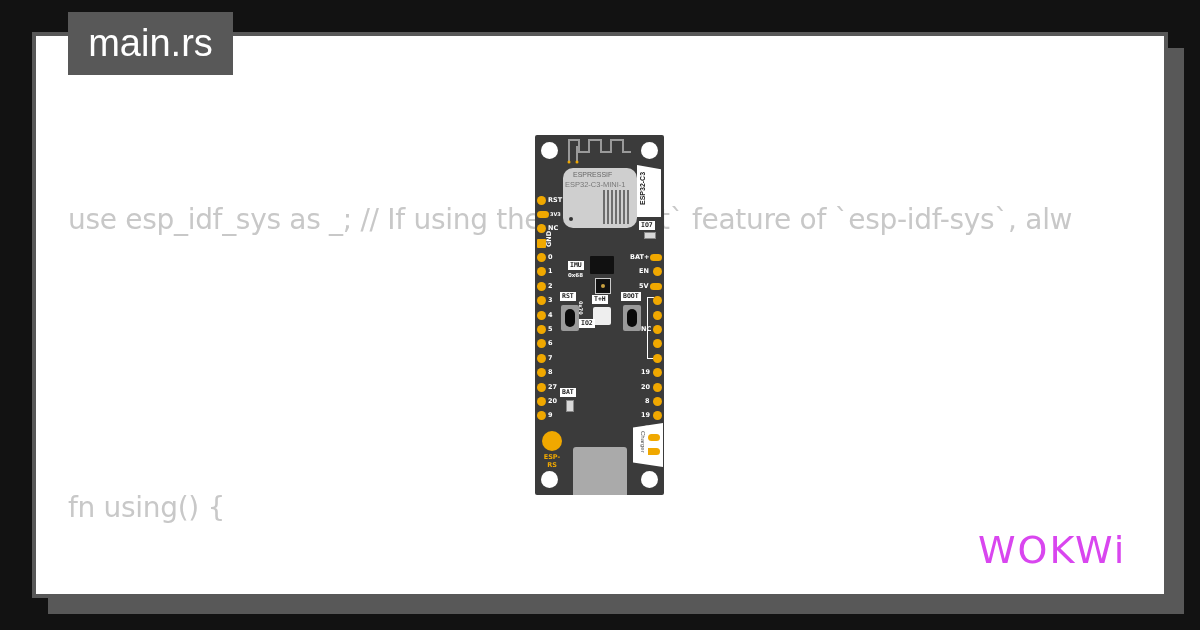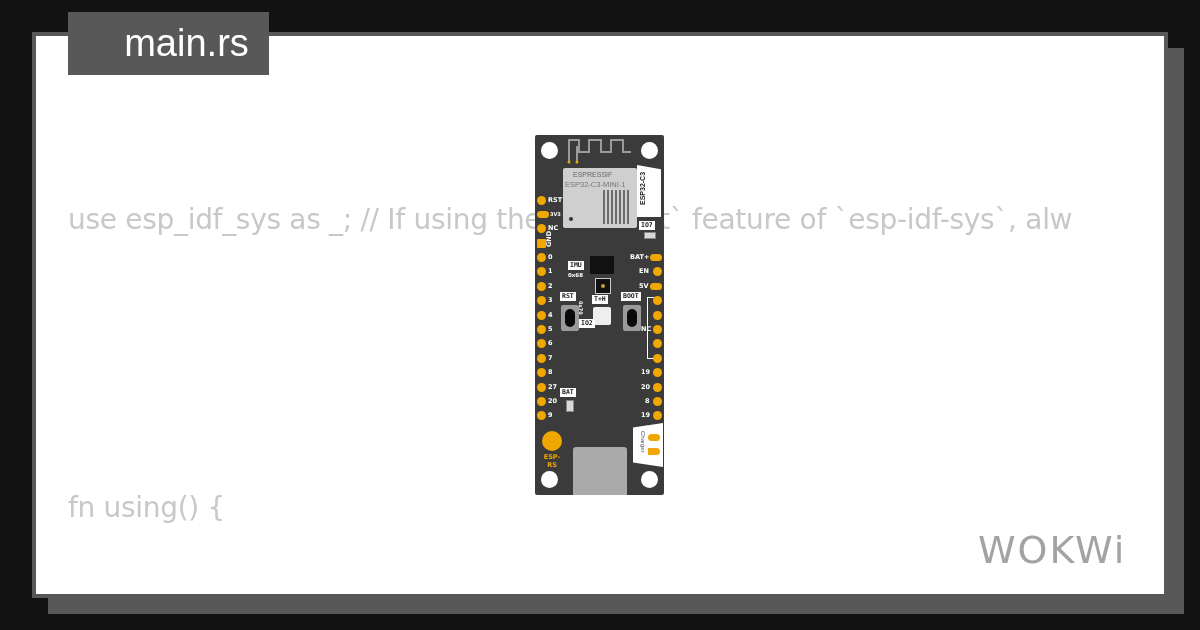--- a/index.html
+++ b/index.html
@@ -1,25 +1,25 @@
 <!DOCTYPE html>
 <html><head>
 <meta charset="utf-8">
 <style>
   html, body { margin:0; padding:0; }
   body { width:1200px; height:630px; background:#121212; position:relative; overflow:hidden; font-family:"DejaVu Sans", sans-serif; }
   .shadow { position:absolute; left:48px; top:48px; width:1136px; height:566px; background:#585858; }
   .card { position:absolute; left:32px; top:32px; width:1128px; height:558px; background:#fff; border:4px solid #585858; }
-  .tab { position:absolute; left:68px; top:12px; width:165px; height:63px; background:#585858; color:#fff; font-family:"Liberation Sans", sans-serif; font-size:38px; line-height:63px; text-align:center;padding-left:36px; }
+  .tab { position:absolute; left:68px; top:12px; width:165px; height:63px; background:#585858; color:#fff; font-family:"Liberation Sans", sans-serif; font-size:38px; line-height:63px; text-align:center; }
   .code { position:absolute; left:68px; top:100px; font-family:"DejaVu Sans", sans-serif; font-size:28px; color:#c8c8c8; white-space:pre; line-height:48px; letter-spacing:-0.3px; }
   .code div { height:48px; }
   .board { position:absolute; left:535px; top:135px; width:129px; height:360px; background:#3b3b3b; border-radius:2px; }
   .hole { position:absolute; width:17px; height:17px; border-radius:50%; background:#fff; }
   .antenna { position:absolute; left:30px; top:1px; width:68px; height:28px; }
-  .module { position:absolute; left:28px; top:33px; width:74px; height:60px; background:#cfcfcf; border-radius:2px; }
+  .module { position:absolute; left:28px; top:33px; width:74px; height:60px; background:#cfcfcf; border-radius:10px; }
   .module .brand { position:absolute; left:10px; top:3px; font-size:7px; color:#666; font-family:"Liberation Sans", sans-serif; }
   .module .model { position:absolute; left:2px; top:12px; font-size:7.5px; color:#777; font-family:"Liberation Sans", sans-serif; white-space:nowrap; }
   .module .qr { position:absolute; left:40px; top:22px; width:28px; height:34px; background:repeating-linear-gradient(90deg,#555 0 2px,#cfcfcf 2px 4px), #555; opacity:.8; }
   .module .dot { position:absolute; left:6px; top:49px; width:4px; height:4px; border-radius:50%; background:#333; }
   .chiptab { position:absolute; left:102px; top:30px; width:24px; height:52px; background:#fff; clip-path:polygon(0 0,100% 8%,100% 100%,0 100%); }
   .chiptab span { position:absolute; left:2px; top:40px; transform:rotate(-90deg); transform-origin:left top; font-size:7px; font-weight:bold; color:#222; font-family:"Liberation Sans", sans-serif; white-space:nowrap; }
   .pin { position:absolute; width:9px; height:9px; border-radius:50%; background:#f0a800; }
   .pin.sq { border-radius:1px; }
   .pin.oval { width:12px; height:7px; border-radius:4px; }
   .plabel { position:absolute; font-size:6.5px; font-weight:bold; color:#fff; font-family:"DejaVu Sans", sans-serif; line-height:8px; white-space:nowrap; }
@@ -30,21 +30,21 @@
   .rgb { position:absolute; left:58px; top:172px; width:18px; height:18px; background:#eee; border-radius:2px; }
   .imu { position:absolute; left:55px; top:121px; width:24px; height:18px; background:#111; border-radius:1px; }
   .th { position:absolute; left:60px; top:143px; width:14px; height:14px; background:#111; border:1px solid #ccc; }
   .th::after { content:""; position:absolute; left:5px; top:5px; width:4px; height:4px; border-radius:50%; background:#c8a040; }
   .usb { position:absolute; left:38px; top:312px; width:54px; height:48px; background:#aaa; border-radius:3px 3px 0 0; }
   .charger { position:absolute; left:98px; top:288px; width:30px; height:44px; background:#fff; clip-path:polygon(0 10%,100% 0,100% 100%,0 90%); }
   .charger span { position:absolute; left:13px; top:8px; transform:rotate(90deg); transform-origin:left top; font-size:6px; color:#555; font-family:"Liberation Sans", sans-serif; white-space:nowrap; }
   .esprs { position:absolute; left:4px; top:296px; width:26px; text-align:center; color:#f0a800; font-size:6.5px; font-weight:bold; font-family:"DejaVu Sans", sans-serif; }
   .esprs .logo { width:20px; height:20px; margin:0 auto 2px; border-radius:50%; background:#f0a800; }
   .nc-bracket { position:absolute; left:112px; top:162px; width:6px; height:60px; border-left:1px solid #fff; border-top:1px solid #fff; border-bottom:1px solid #fff; }
-  .wokwi { position:absolute; left:978px; top:528px; font-family:"DejaVu Sans", sans-serif; font-size:38px; color:#a3a3a3; letter-spacing:2px; font-weight:normal; }
+  .wokwi { position:absolute; left:978px; top:528px; font-family:"DejaVu Sans", sans-serif; font-size:38px; color:#d946ef; letter-spacing:2px; font-weight:normal; }
 </style>
 </head>
 <body>
 
 <div class="shadow"></div>
 <div class="card"></div>
 <div class="tab">main.rs</div>
 
 <div class="code">
   <div>use esp_idf_sys as _; // If using the `binstart` feature of `esp-idf-sys`, alw</div>

